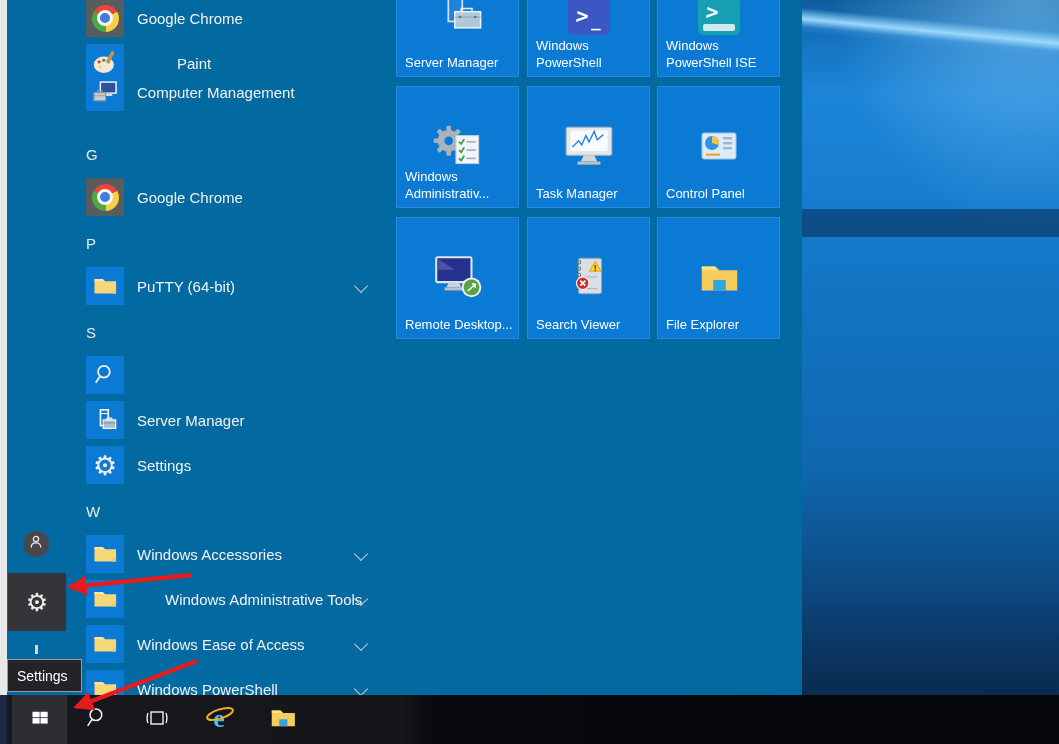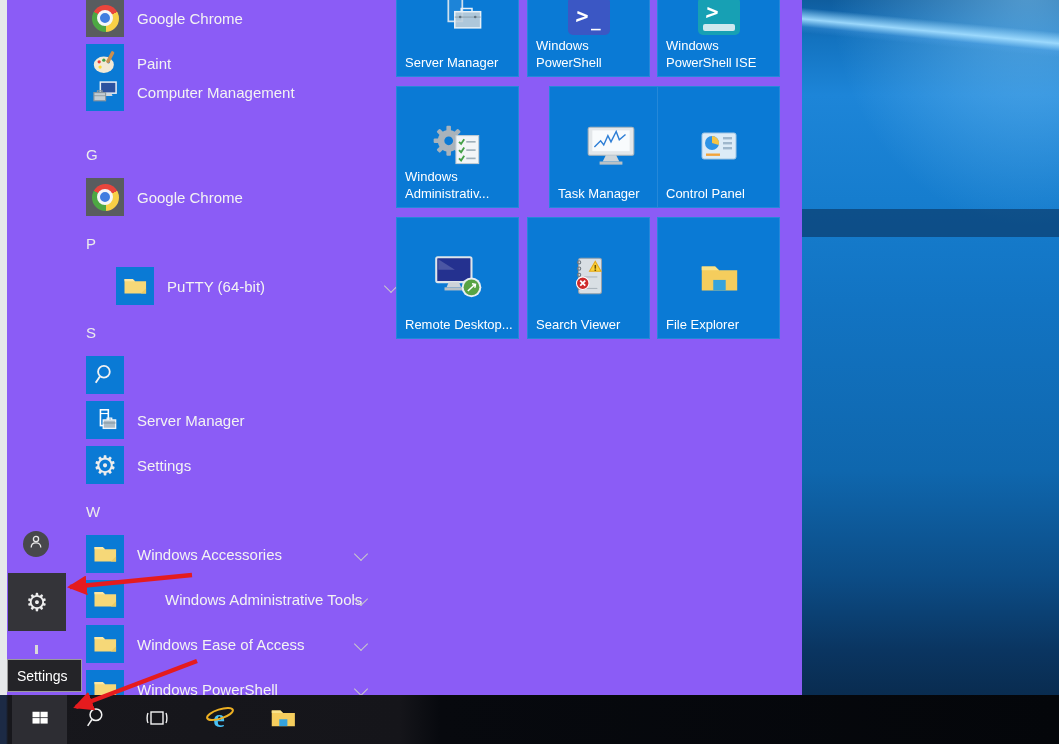--- a/index.html
+++ b/index.html
@@ -14,21 +14,21 @@
     background:linear-gradient(180deg,#0f5d9e 0px,#1373c0 40px,#1d85d8 95px,#167dce 200px,
                #1274c3 300px,#0f67ae 470px,#0c4d87 575px,#0a3561 650px,#092c50 695px);}
   .desktop .glow{position:absolute;left:0;top:0;right:0;height:260px;
     background:radial-gradient(ellipse at 88% -6%, rgba(150,215,255,.5), rgba(150,215,255,0) 62%);}
   .light-streak{position:absolute;left:-8px;top:4px;width:290px;height:28px;
     background:linear-gradient(180deg,rgba(140,210,255,0) 10%,rgba(160,220,255,.95) 50%,rgba(90,170,240,.25) 78%,rgba(90,170,240,0));
     transform:rotate(5.5deg);transform-origin:left top;}
   .dark-band{position:absolute;left:0;top:209px;width:100%;height:28px;background:rgba(7,42,82,.55);}
 
   
-  .start-menu{position:absolute;left:7px;top:0;width:795px;height:695px;background:#8b5cf6;z-index:3;overflow:hidden;}
+  .start-menu{position:absolute;left:7px;top:0;width:795px;height:695px;background:#0369a1;z-index:3;overflow:hidden;}
 
   
   .avatar-btn{position:absolute;left:16px;top:531px;width:26px;height:26px;border-radius:50%;background:#48484c;
     display:flex;align-items:center;justify-content:center;}
   .settings-rail-btn{position:absolute;left:1px;top:573px;width:58px;height:58px;background:#343439;
     display:flex;align-items:center;justify-content:center;}
   .gear-glyph{font-family:"DejaVu Sans",sans-serif;color:#ededed;line-height:1;}
   .power-stub{position:absolute;left:28px;top:645px;width:3px;height:9px;background:#d9d9d9;}
 
   
@@ -87,21 +87,21 @@
         <div class="list-item" style="top: -2px;">
           <div class="app-ic">
             <div class="icsq" style="background:#595c5f">
               <div class="chrome-ball">
                 <i></i>
               </div>
             </div>
           </div>
           <div class="app-label">Google Chrome</div>
         </div>
-        <div class="list-item" style="top: 43px;">
+        <div class="list-item" style="top: 43px; gap: 40px;">
           <div class="app-ic">
             <div class="icsq" style="background:#0a7ad5">
               <svg width="28" height="28" viewBox="0 0 24 24">
       <ellipse cx="11" cy="13.5" rx="8.6" ry="7" fill="#f2ead6"></ellipse>
       <circle cx="7" cy="11" r="1.4" fill="#e53935"></circle>
                 <circle cx="11" cy="9.6" r="1.4" fill="#43a047"></circle>
       <circle cx="15" cy="11" r="1.4" fill="#1e88e5"></circle>
                 <circle cx="7.8" cy="15.5" r="1.4" fill="#fdd835"></circle>
       <rect x="15" y="1.5" width="3" height="11" rx="1.2" transform="rotate(28 16.5 7)" fill="#c98f4e"></rect>
               </svg>
@@ -128,21 +128,21 @@
           <div class="app-ic">
             <div class="icsq" style="background:#595c5f">
               <div class="chrome-ball">
                 <i></i>
               </div>
             </div>
           </div>
           <div class="app-label">Google Chrome</div>
         </div>
         <div class="list-header" style="top: 234px;">P</div>
-        <div class="list-item" style="top: 266px; margin-left: 30px;">
+        <div class="list-item" style="top: 266px;">
           <div class="app-ic">
             <div class="icsq" style="background:#0a7ad5">
               <svg width="28" height="28" viewBox="0 0 24 24">
   <path d="M3 6 h7 l2 2 h9.5 v10.5 H3 z" fill="#f6d878"></path>
   <path d="M3 6 h7 l2 2 H3 z" fill="#fae7a5"></path>
   <path d="M17 18.5 l4.5-4.5 v4.5 z" fill="#eccb63"></path>
               </svg>
             </div>
           </div>
           <div class="app-label">PuTTY (64-bit)</div>
@@ -289,21 +289,21 @@
       <path d="M29 18 l2 2 3-4.5" stroke="#43a047" fill="none" stroke-width="1.8"></path>
       <path d="M29 26 l2 2 3-4.5" stroke="#43a047" fill="none" stroke-width="1.8"></path>
       <path d="M29 34 l2 2 3-4.5" stroke="#43a047" fill="none" stroke-width="1.8"></path>
       <line x1="36" y1="18" x2="45" y2="18" stroke="#9fb0ba" stroke-width="1.6"></line>
       <line x1="36" y1="26" x2="45" y2="26" stroke="#9fb0ba" stroke-width="1.6"></line>
       <line x1="36" y1="34" x2="45" y2="34" stroke="#9fb0ba" stroke-width="1.6"></line>
             </svg>
           </div>
           <div class="tlabel">Windows Administrativ...</div>
         </div>
-        <div class="tile" style="left: 520px; top: 86px; margin-left: 22px;">
+        <div class="tile" style="left: 520px; top: 86px;">
           <div class="ticon">
             <svg width="56" height="46" viewBox="0 0 54 44">
       <rect x="5" y="3" width="44" height="27" rx="2" fill="#e3e7ea" stroke="#aeb6bb"></rect>
       <rect x="9" y="6" width="36" height="20" fill="#f8fbfd"></rect>
       <path d="M11 22 l6-6 3 4 4-9 3 6 5-10 3 8 6-5" stroke="#2f7fd6" fill="none" stroke-width="1.4"></path>
       <path d="M22 30 h10 l3 6 h-16 z" fill="#cfd5d9"></path>
       <rect x="16" y="36" width="22" height="3" fill="#b9c1c6"></rect>
             </svg>
           </div>
           <div class="tlabel">Task Manager</div>

